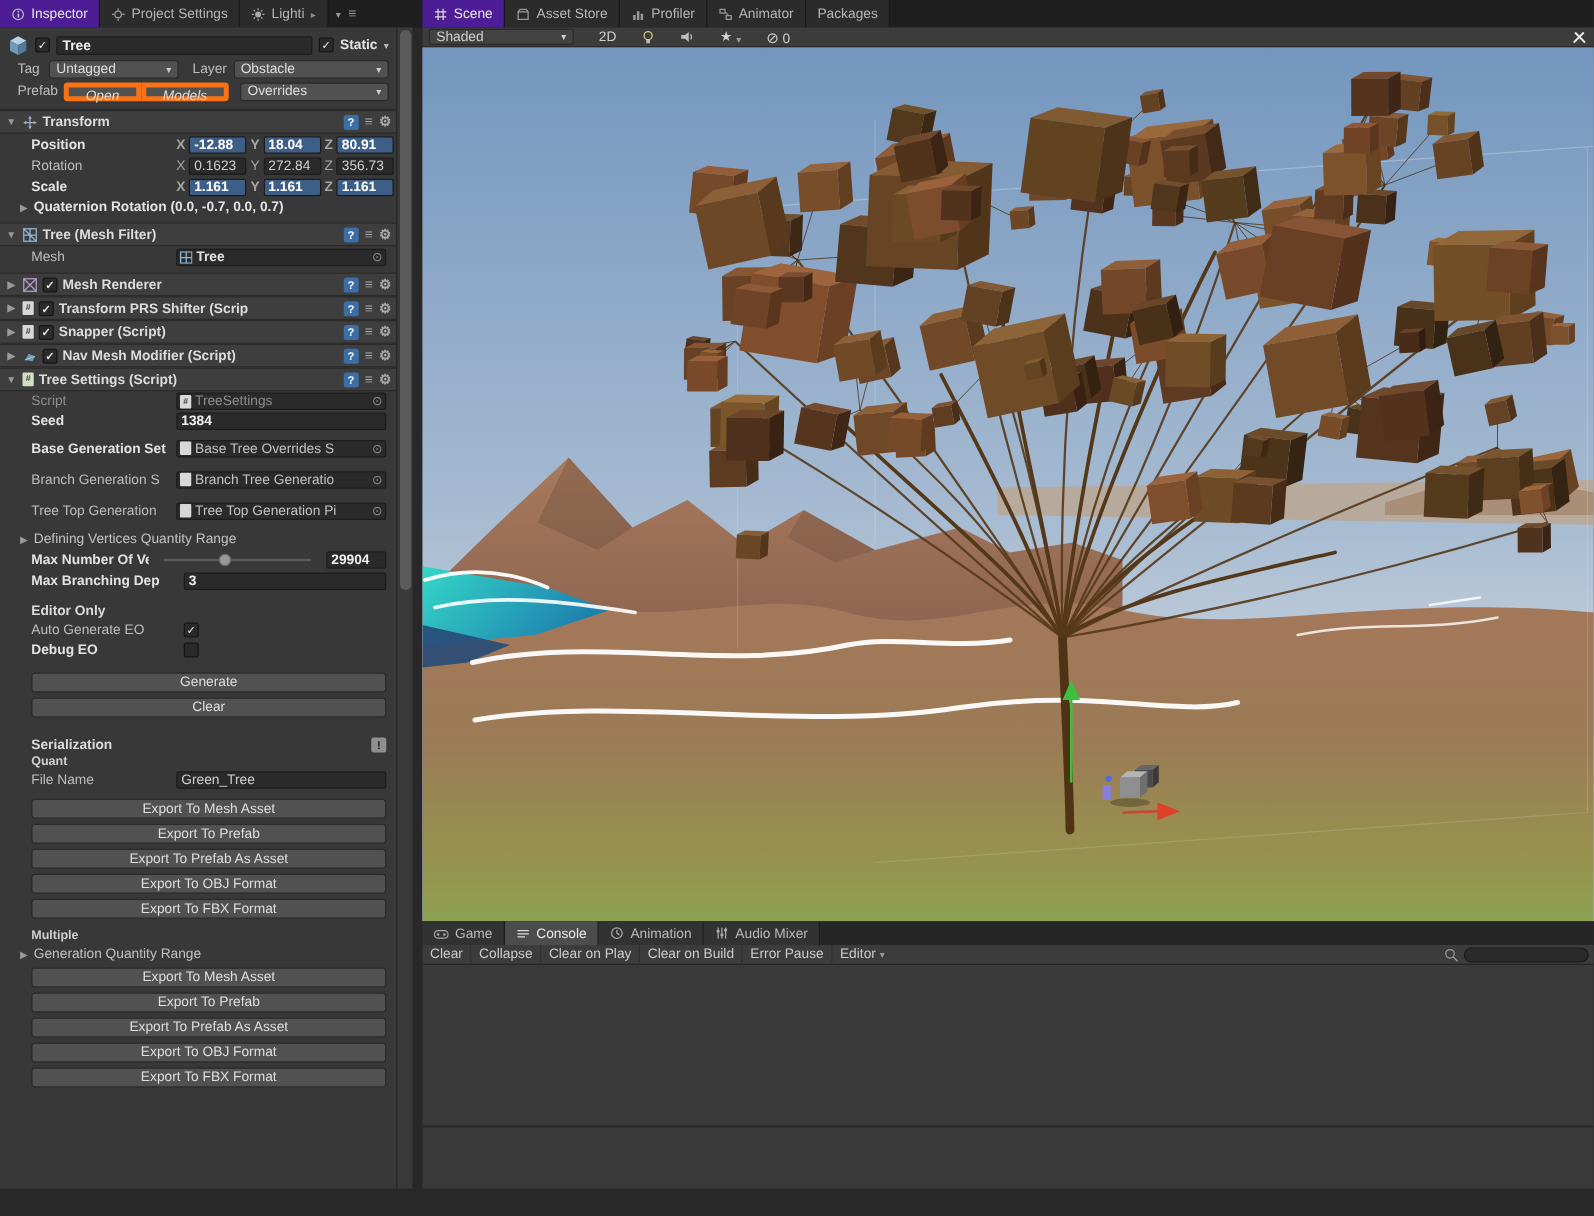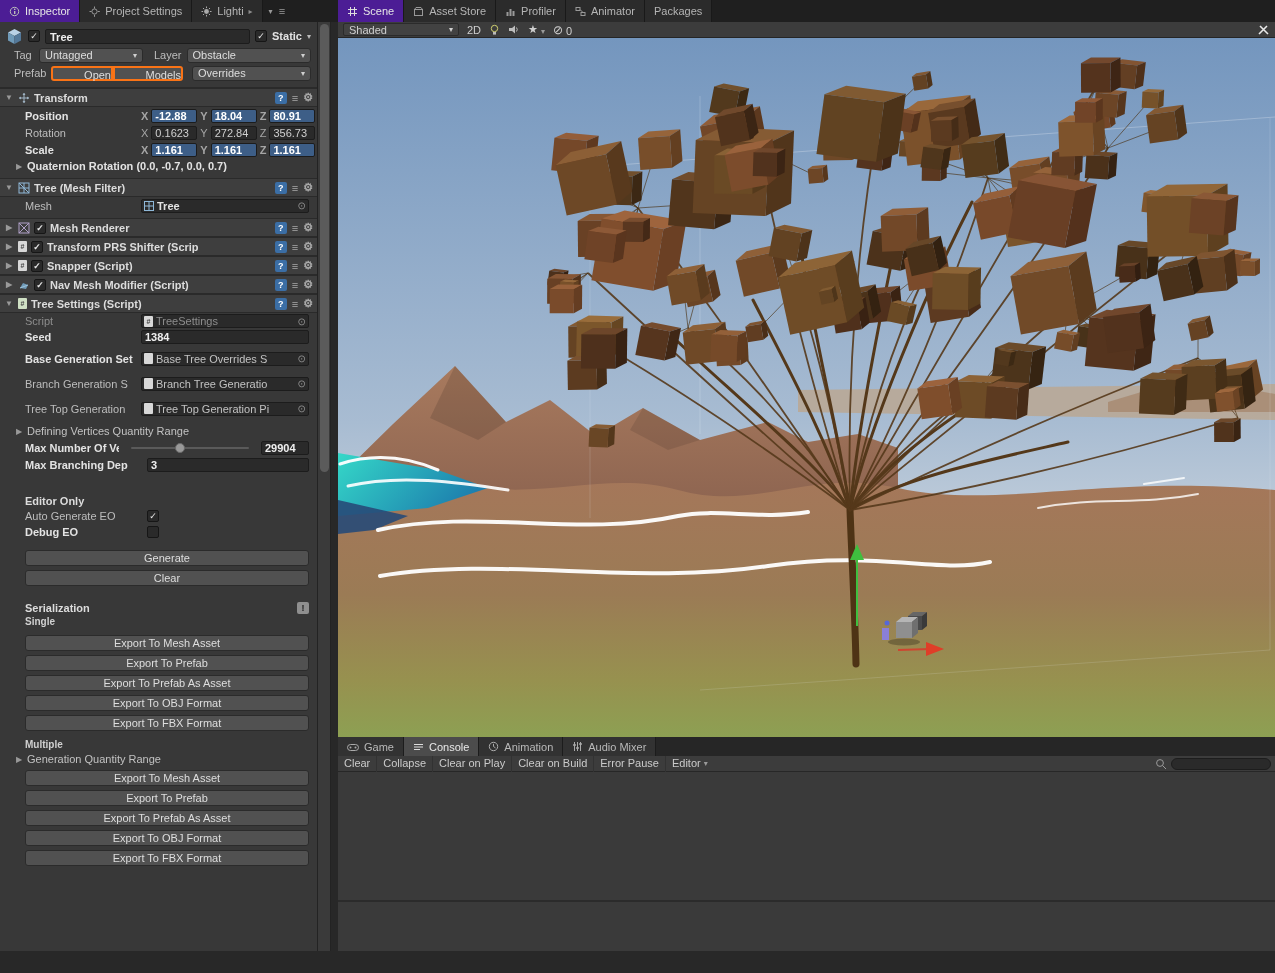--- a/index.html
+++ b/index.html
@@ -17,21 +17,21 @@
   #inspector { position:absolute; left:0; top:22px; width:318px; height:929px; background:#383838; overflow:hidden; border-right:1px solid #232323; }
   #insp-scrollbar { position:absolute; left:318px; top:22px; width:13px; height:929px; background:#3a3a3a; border-right:1px solid #232323; }
   #insp-thumb { position:absolute; left:2px; top:2px; width:9px; height:448px; background:#5b5b5b; border-radius:5px; }
 
   .go-header { padding:4px 6px 5px 6px; border-bottom:1px solid #2a2a2a; }
   .gorow { display:flex; align-items:center; gap:5px; height:20px; }
   .namefld { flex:1; height:15px; line-height:14px; background:#2a2a2a; border:1px solid #1c1c1c; border-radius:2px; padding:0 4px; color:#efefef; font-weight:bold; }
   .minilbl { color:#bdbdbd; }
   .drop { display:flex; align-items:center; height:15px; background:#515151; border:1px solid #2b2b2b; border-radius:3px; padding:0 5px; color:#dedede; gap:4px; }
   .drop .car { margin-left:auto; font-size:8px; color:#cfcfcf; }
-  .pbtn { height:15px; line-height:14px; background:#515151; border:2px solid #f97316; text-align:right; color:#dedede; }
+  .pbtn { height:15px; line-height:14px; background:#515151; border:4px solid #f97316; text-align:center; color:#dedede;font-style:italic; }
 
   .comp-header { display:flex; align-items:center; gap:4px; height:19px; background:#3e3e3e; border-top:1px solid #2a2a2a; border-bottom:1px solid #2a2a2a; padding:0 4px; font-weight:bold; color:#dcdcdc; }
   .fold { color:#999; font-size:8px; width:10px; flex:none; text-align:center; }
   .hicons { margin-left:auto; display:flex; align-items:center; gap:5px; }
   .helpico { width:12px; height:12px; background:#3b6ea5; border-radius:2px; color:#fff; font-size:9px; font-weight:bold; display:flex; align-items:center; justify-content:center; }
   .glyph { color:#a8a8a8; font-size:11px; }
 
   .row { display:flex; align-items:center; height:17px; padding:0 8px 0 25px; gap:4px; }
   .lbl { width:112px; flex:none; overflow:hidden; white-space:nowrap; color:#bdbdbd; }
   .b { font-weight:bold; color:#e3e3e3; }
@@ -52,21 +52,21 @@
   .slider { flex:1; position:relative; height:2px; background:#5a5a5a; margin:0 8px; border-radius:1px; }
   .sthumb { position:absolute; left:37%; top:-4px; width:10px; height:10px; border-radius:50%; background:#999; border:1px solid #6a6a6a; }
   .sectionlbl { padding:2px 8px 1px 25px; font-weight:bold; color:#dcdcdc; display:flex; align-items:center; }
   .sublbl { padding:1px 8px 1px 25px; font-weight:bold; font-size:10px; color:#d0d0d0; }
   .warnico { margin-left:auto; width:12px; height:12px; background:#8f8f8f; border-radius:2px; color:#222; font-weight:bold; font-size:9px; display:flex; align-items:center; justify-content:center; }
   .foldrow { display:flex; align-items:center; height:16px; padding:0 8px 0 14px; gap:3px; }
 
   
   #scene-toolbar { position:absolute; left:338px; top:22px; width:937px; height:16px; background:#3c3c3c; border-bottom:1px solid #252525; display:flex; align-items:center; gap:8px; padding:0 5px; color:#cfcfcf; }
   .tb-drop { display:flex; align-items:center; gap:14px; padding:0 5px; height:13px; border:1px solid #2b2b2b; border-radius:2px; background:#424242; }
-  .tb-item { display:flex; align-items:flex-end; gap:3px; }
+  .tb-item { display:flex; align-items:flex-end; gap:3px;margin-left:12px; }
   #viewport { position:absolute; left:338px; top:38px; width:937px; height:699px; background:#8aa4c4; }
   #viewport svg { display:block; }
 
   
   #bottom-tabs { position:absolute; left:338px; top:737px; width:937px; height:19px; background:#262626; display:flex; }
   .btab { display:flex; align-items:center; gap:5px; padding:0 9px; background:#323232; border-right:1px solid #1c1c1c; color:#b9b9b9; }
   .btab.active { background:#4c4c4c; color:#e8e8e8; }
   #console-toolbar { position:absolute; left:338px; top:756px; width:937px; height:16px; background:#3c3c3c; border-bottom:1px solid #272727; display:flex; align-items:center; color:#cbcbcb; }
   .cbtn { padding:0 6px; height:16px; line-height:15px; border-right:1px solid #323232; white-space:nowrap; }
   .csearch { margin-left:auto; margin-right:4px; display:flex; align-items:center; gap:4px; }
@@ -364,40 +364,44 @@
     <span class="slider">
         <span class="sthumb"></span>
       </span>
     <span class="fld b" style="flex:none;width:48px;color:#efefef;">29904</span>
   </div>
   <div class="row">
     <span class="lbl b" style="width:118px;">Max Branching Dep</span>
     <span class="fld b" style="color:#efefef;">3</span>
   </div>
 
-  <div class="sectionlbl" style="margin-top:20px;">
+  <div class="sectionlbl" style="margin-top:8px;">
       <span>Editor Only</span>
     </div>
   <div class="row" style="height:16px;">
     <span class="lbl" style="width:118px;">Auto Generate EO</span>
     <span class="chk on"></span>
   </div>
   <div class="row" style="height:16px;">
     <span class="lbl b" style="width:118px;">Debug EO</span>
     <span class="chk"></span>
   </div>
 
   <div class="btn" style="margin-top:10px;">Generate</div>
   <div class="btn">Clear</div>
 
   <div class="sectionlbl" style="margin-top:14px;">
     <span>Serialization</span>
     <span class="warnico">!</span>
   </div>
-  <div class="sublbl">Single</div>
+  <div class="sublbl">Quant</div>
+  <div class="row" style="height:16px;">
+    <span class="lbl">File Name</span>
+    <span class="fld">Green_Tree</span>
+  </div>
   <div class="btn" style="margin-top:7px;">Export To Mesh Asset</div>
   <div class="btn">Export To Prefab</div>
   <div class="btn">Export To Prefab As Asset</div>
   <div class="btn">Export To OBJ Format</div>
   <div class="btn">Export To FBX Format</div>
 
   <div class="sublbl" style="margin-top:7px;">Multiple</div>
   <div class="foldrow">
     <span class="fold">▶</span>
     <span>Generation Quantity Range</span>

